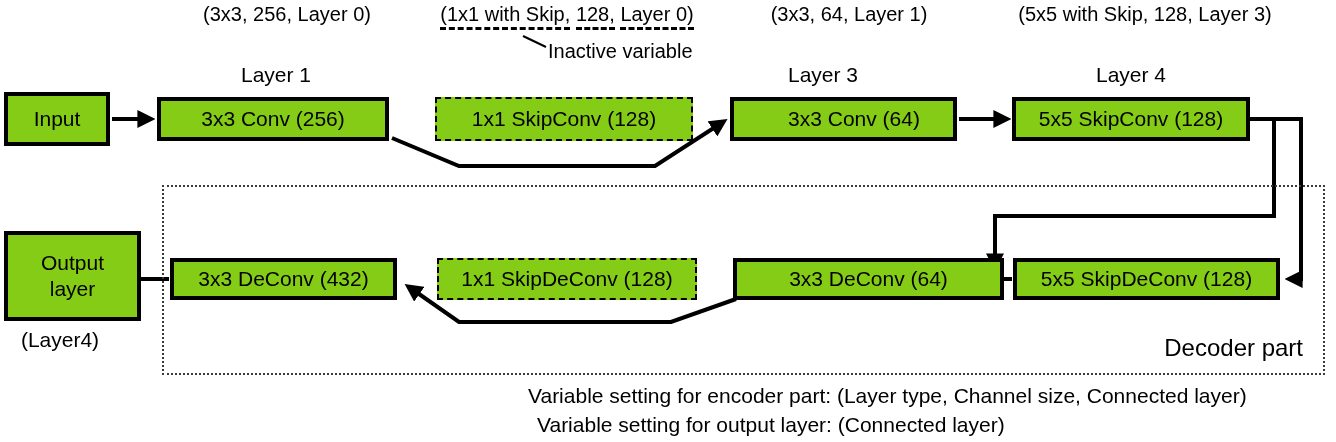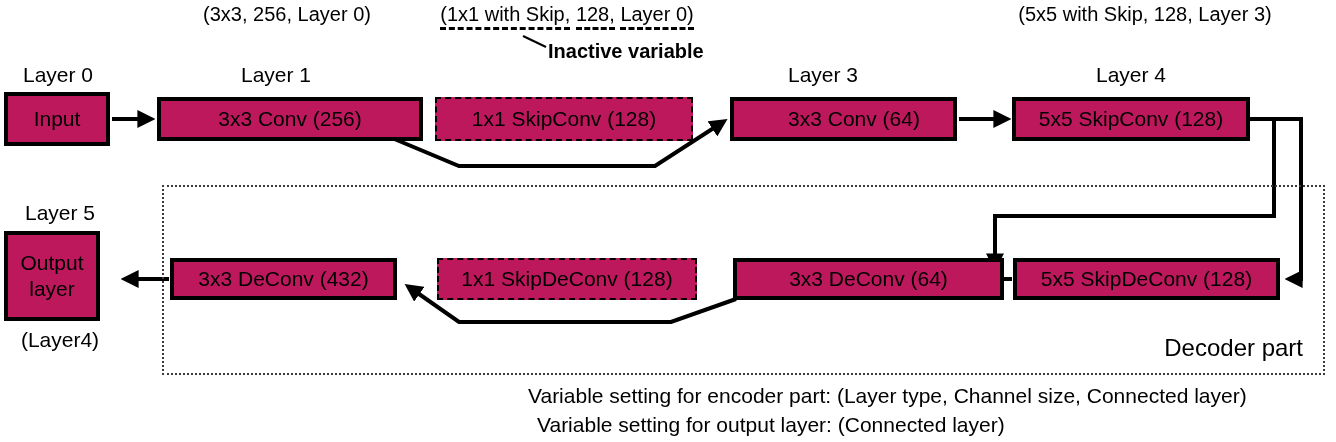--- a/index.html
+++ b/index.html
@@ -4,30 +4,30 @@
 <style>
   html,body{margin:0;padding:0;background:#ffffff;}
   .canvas{
     position:relative;width:1336px;height:442px;background:#ffffff;
     font-family:"Liberation Sans",sans-serif;color:#000;overflow:hidden;
   }
   .abs{position:absolute;}
   .ann{font-size:20px;text-align:center;white-space:nowrap;}
   .lbl{font-size:21px;text-align:center;white-space:nowrap;}
   .box{
-    position:absolute;box-sizing:border-box;border:4px solid #000;background:#be185d;
+    position:absolute;box-sizing:border-box;border:4px solid #000;background:#84cc16;
     display:flex;align-items:center;justify-content:center;
     font-size:21px;white-space:nowrap;text-align:center;
   }
   .box.dashed{border:2px dashed #000;}
   .region{
     position:absolute;box-sizing:border-box;border:2px dotted #3a3a3a;background:transparent;
   }
   .u{display:inline-block;border-bottom:3px dashed #000;padding-bottom:1px;}
-  .note{font-size:20px;white-space:nowrap;font-weight:bold;}
+  .note{font-size:20px;white-space:nowrap;}
   .foot{font-size:21px;white-space:nowrap;}
   .regionlabel{font-size:24px;text-align:right;white-space:nowrap;}
   svg.wires{position:absolute;left:0;top:0;pointer-events:none;}
   .outbox{flex-direction:column;line-height:1.25;}
 </style>
 </head>
 <body>
 
 <div class="canvas">
 
@@ -56,39 +56,38 @@
       <path d="M736 299 L671 322 L459 322 L409 287" marker-end="url(#ah)"></path>
 
       <path d="M169 279 H126" marker-end="url(#ah)"></path>
     </g>
 
     <path d="M523 36 L546 47" stroke="#000" stroke-width="2" fill="none"></path>
   </svg>
 
   <div class="abs ann" style="left:157px;top:3px;width:260px;">(3x3, 256, Layer 0)</div>
   <div class="abs ann" style="left:417px;top:3px;width:300px;"><span class="u">(1x1 with Skip,</span><span> </span><span class="u">128,</span><span> </span><span class="u">Layer 0)</span></div>
+  <div class="abs ann" style="left:719px;top:3px;width:260px;">(3x3, 64, Layer 1)</div>
   <div class="abs ann" style="left:990px;top:3px;width:310px;">(5x5 with Skip, 128, Layer 3)</div>
   <div class="abs note" style="left:548px;top:40px;">Inactive variable</div>
 
-  <div class="abs lbl" style="left:8px;top:63px;width:100px;">Layer 0</div>
   <div class="abs lbl" style="left:176px;top:63px;width:200px;text-align:center;">Layer 1</div>
   <div class="abs lbl" style="left:723px;top:63px;width:200px;">Layer 3</div>
   <div class="abs lbl" style="left:1031px;top:63px;width:200px;">Layer 4</div>
 
   <div class="box" style="left:4px;top:92px;width:106px;height:54px;">Input</div>
-  <div class="box" style="left:157px;top:97px;width:266px;height:44px;text-align:center;">3x3 Conv (256)</div>
+  <div class="box" style="left:157px;top:97px;width:232px;height:44px;text-align:center;">3x3 Conv (256)</div>
   <div class="box dashed" style="left:435px;top:97px;width:258px;height:44px;">1x1 SkipConv (128)</div>
   <div class="box" style="left:730px;top:97px;width:227px;height:44px;padding-left:21px;">3x3 Conv (64)</div>
   <div class="box" style="left:1012px;top:97px;width:238px;height:44px;">5x5 SkipConv (128)</div>
 
   <div class="region" style="left:162px;top:185px;width:1163px;height:190px;"></div>
   <div class="abs regionlabel" style="left:1085px;top:334px;width:218px;">Decoder part</div>
 
-  <div class="abs lbl" style="left:10px;top:201px;width:100px;">Layer 5</div>
-  <div class="box outbox" style="left:4px;top:231px;width:96px;height:90px;">
+  <div class="box outbox" style="left:4px;top:231px;width:137px;height:90px;">
     <span>Output</span>
     <span>layer</span>
   </div>
   <div class="abs lbl" style="left:8px;top:328px;width:104px;">(Layer4)</div>
 
   <div class="box" style="left:170px;top:258px;width:227px;height:42px;">3x3 DeConv (432)</div>
   <div class="box dashed" style="left:437px;top:258px;width:260px;height:42px;">1x1 SkipDeConv (128)</div>
   <div class="box" style="left:733px;top:258px;width:271px;height:42px;">3x3 DeConv (64)</div>
   <div class="box" style="left:1013px;top:258px;width:267px;height:42px;">5x5 SkipDeConv (128)</div>
 

